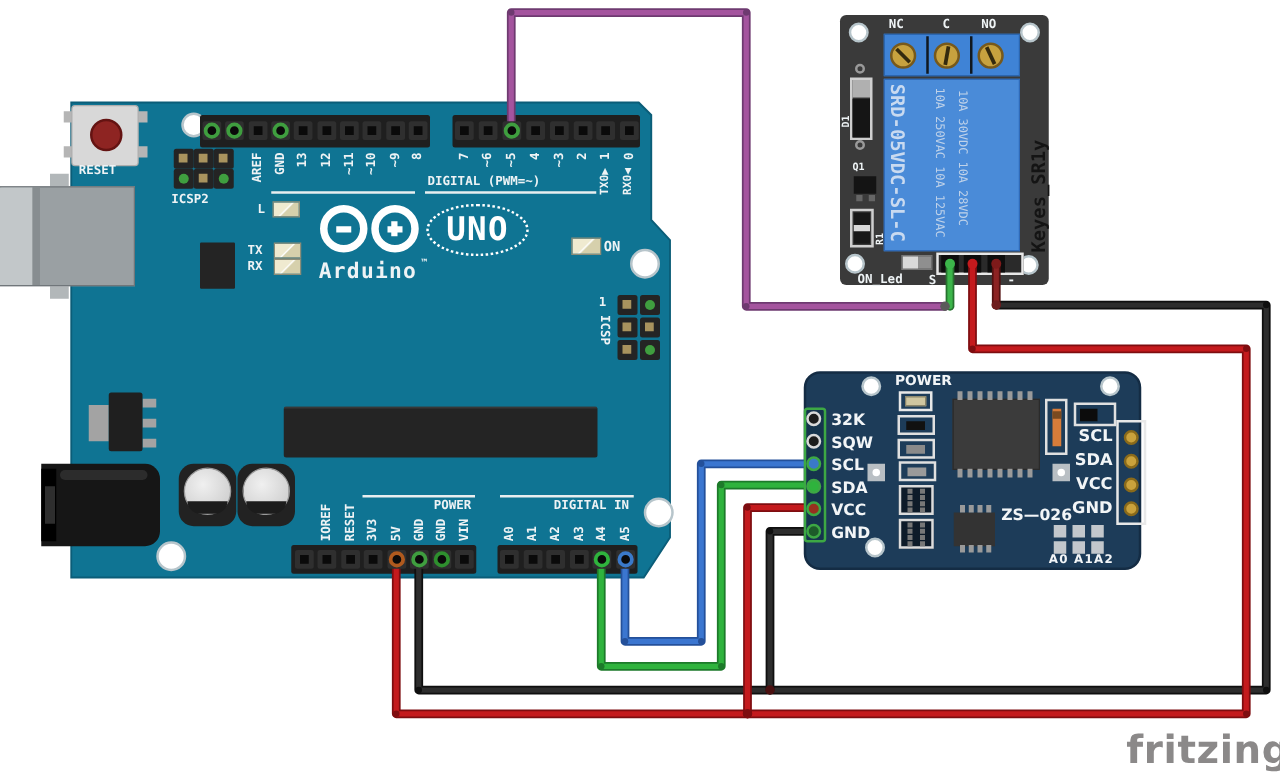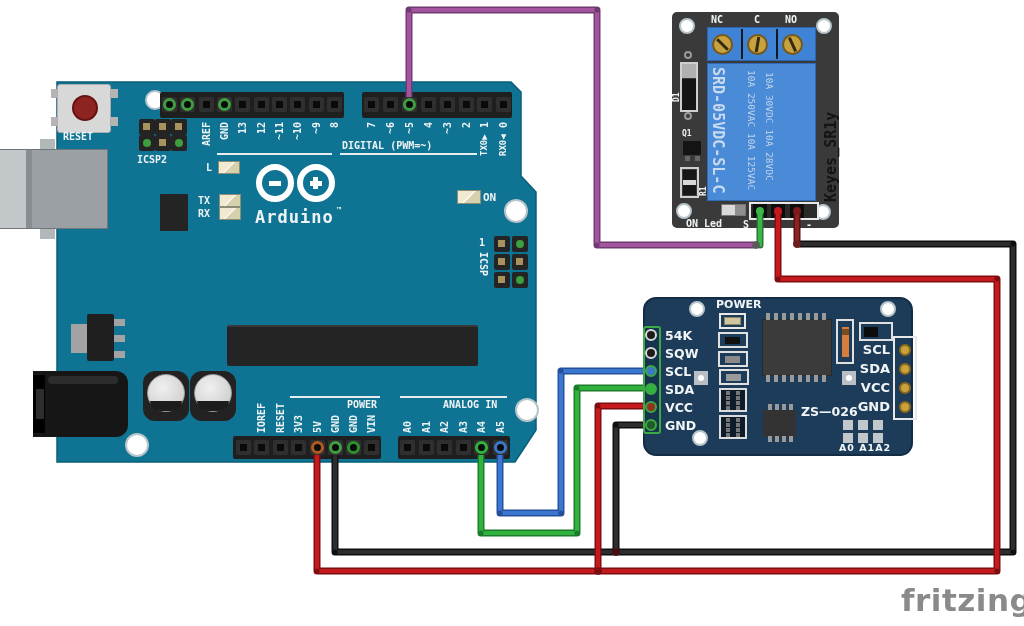--- a/index.html
+++ b/index.html
@@ -81,28 +81,31 @@
   <div class="ledr" style="left:457px;top:190px;width:22px;height:12px;"></div>
   <span class="lbl" style="left:483px;top:191px;font-size:11px;">ON</span>
 
   <div class="abs" style="left:256px;top:164px;width:38px;height:38px;border:6px solid #fff;border-radius:50%;box-sizing:border-box;"></div>
   <div class="abs" style="left:297px;top:164px;width:38px;height:38px;border:6px solid #fff;border-radius:50%;box-sizing:border-box;"></div>
   <div class="abs" style="left:269px;top:181px;width:12px;height:5px;background:#fff;"></div>
   <div class="abs" style="left:310px;top:181px;width:12px;height:5px;background:#fff;"></div>
   <div class="abs" style="left:313px;top:177px;width:5px;height:12px;background:#fff;"></div>
   <span class="lbl" style="left:255px;top:207px;font-size:17px;letter-spacing:1px;">Arduino</span>
   <span class="lbl" style="left:337px;top:206px;font-size:8px;">™</span>
+  <div class="abs" style="left:341px;top:163px;width:82px;height:42px;border:2.5px dotted #fff;border-radius:50%;box-sizing:border-box;display:flex;align-items:center;justify-content:center;">
+    <span style="color:#fff;font:bold 26px 'DejaVu Sans Mono',monospace;letter-spacing:1px;">UNO</span>
+  </div>
 
   <div class="wline" style="left:217px;top:153px;width:115px;"></div>
   <div class="wline" style="left:340px;top:153px;width:137px;"></div>
   <span class="lbl" style="left:342px;top:140px;">DIGITAL (PWM=~)</span>
   <div class="wline" style="left:290px;top:396px;width:90px;"></div>
   <span class="lbl" style="left:347px;top:399px;">POWER</span>
   <div class="wline" style="left:400px;top:396px;width:107px;"></div>
-  <span class="lbl" style="left:443px;top:399px;">ANALOG IN</span>
+  <span class="lbl" style="left:443px;top:399px;">DIGITAL IN</span>
 
   <div class="hdr" style="left:160px;top:92px;width:184px;height:26px;"></div>
   <div class="hdr" style="left:362px;top:92px;width:150px;height:26px;"></div>
   <div class="hdr" style="left:233px;top:436px;width:148px;height:23px;"></div>
   <div class="hdr" style="left:398px;top:436px;width:112px;height:23px;"></div>
 
   <span class="lbl" style="left:137px;top:154px;">ICSP2</span>
   <span class="lbl" style="left:479px;top:237px;">1</span>
   <span class="vlabd" style="left:489px;top:252px;">ICSP</span>
 
@@ -410,21 +413,21 @@
       <div style="position: absolute; left: 4px; top: 4px; width: 7px; height: 7px; background: rgb(168, 147, 94);"></div>
     </div>
     <div class="icpin" style="left: 494px; top: 272px;">
       <div style="position: absolute; left: 4px; top: 4px; width: 7px; height: 7px; background: rgb(168, 147, 94);"></div>
     </div>
     <div class="icpin" style="left: 512px; top: 272px;">
       <div style="position: absolute; left: 4px; top: 4px; width: 8px; height: 8px; background: rgb(63, 158, 63); border-radius: 50%;"></div>
     </div>
     <div class="abs" style="left: 643px; top: 326px; width: 18px; height: 108px; border: 2px solid rgb(61, 168, 68); border-radius: 3px; box-sizing: border-box; background: rgb(22, 52, 77);"></div>
     <div class="abs" style="left: 645px; top: 329px; width: 12px; height: 12px; border: 2.5px solid rgb(217, 217, 217); background: rgb(28, 28, 28); border-radius: 50%; box-sizing: border-box;"></div>
-    <span class="rtctxt" style="left: 665px; top: 328px; font-size: 12.5px;">54K</span>
+    <span class="rtctxt" style="left: 665px; top: 328px; font-size: 12.5px;">32K</span>
     <div class="abs" style="left: 645px; top: 347px; width: 12px; height: 12px; border: 2.5px solid rgb(217, 217, 217); background: rgb(28, 28, 28); border-radius: 50%; box-sizing: border-box;"></div>
     <span class="rtctxt" style="left: 665px; top: 346px; font-size: 12.5px;">SQW</span>
     <div class="abs" style="left: 645px; top: 365px; width: 12px; height: 12px; border: 2.5px solid rgb(61, 168, 68); background: rgb(58, 121, 201); border-radius: 50%; box-sizing: border-box;"></div>
     <span class="rtctxt" style="left: 665px; top: 364px; font-size: 12.5px;">SCL</span>
     <div class="abs" style="left: 645px; top: 383px; width: 12px; height: 12px; border: 2.5px solid rgb(61, 168, 68); background: rgb(47, 179, 61); border-radius: 50%; box-sizing: border-box;"></div>
     <span class="rtctxt" style="left: 665px; top: 382px; font-size: 12.5px;">SDA</span>
     <div class="abs" style="left: 645px; top: 401px; width: 12px; height: 12px; border: 2.5px solid rgb(61, 168, 68); background: rgb(151, 48, 31); border-radius: 50%; box-sizing: border-box;"></div>
     <span class="rtctxt" style="left: 665px; top: 400px; font-size: 12.5px;">VCC</span>
     <div class="abs" style="left: 645px; top: 419px; width: 12px; height: 12px; border: 2.5px solid rgb(61, 168, 68); background: rgb(29, 91, 42); border-radius: 50%; box-sizing: border-box;"></div>
     <span class="rtctxt" style="left: 665px; top: 418px; font-size: 12.5px;">GND</span>

